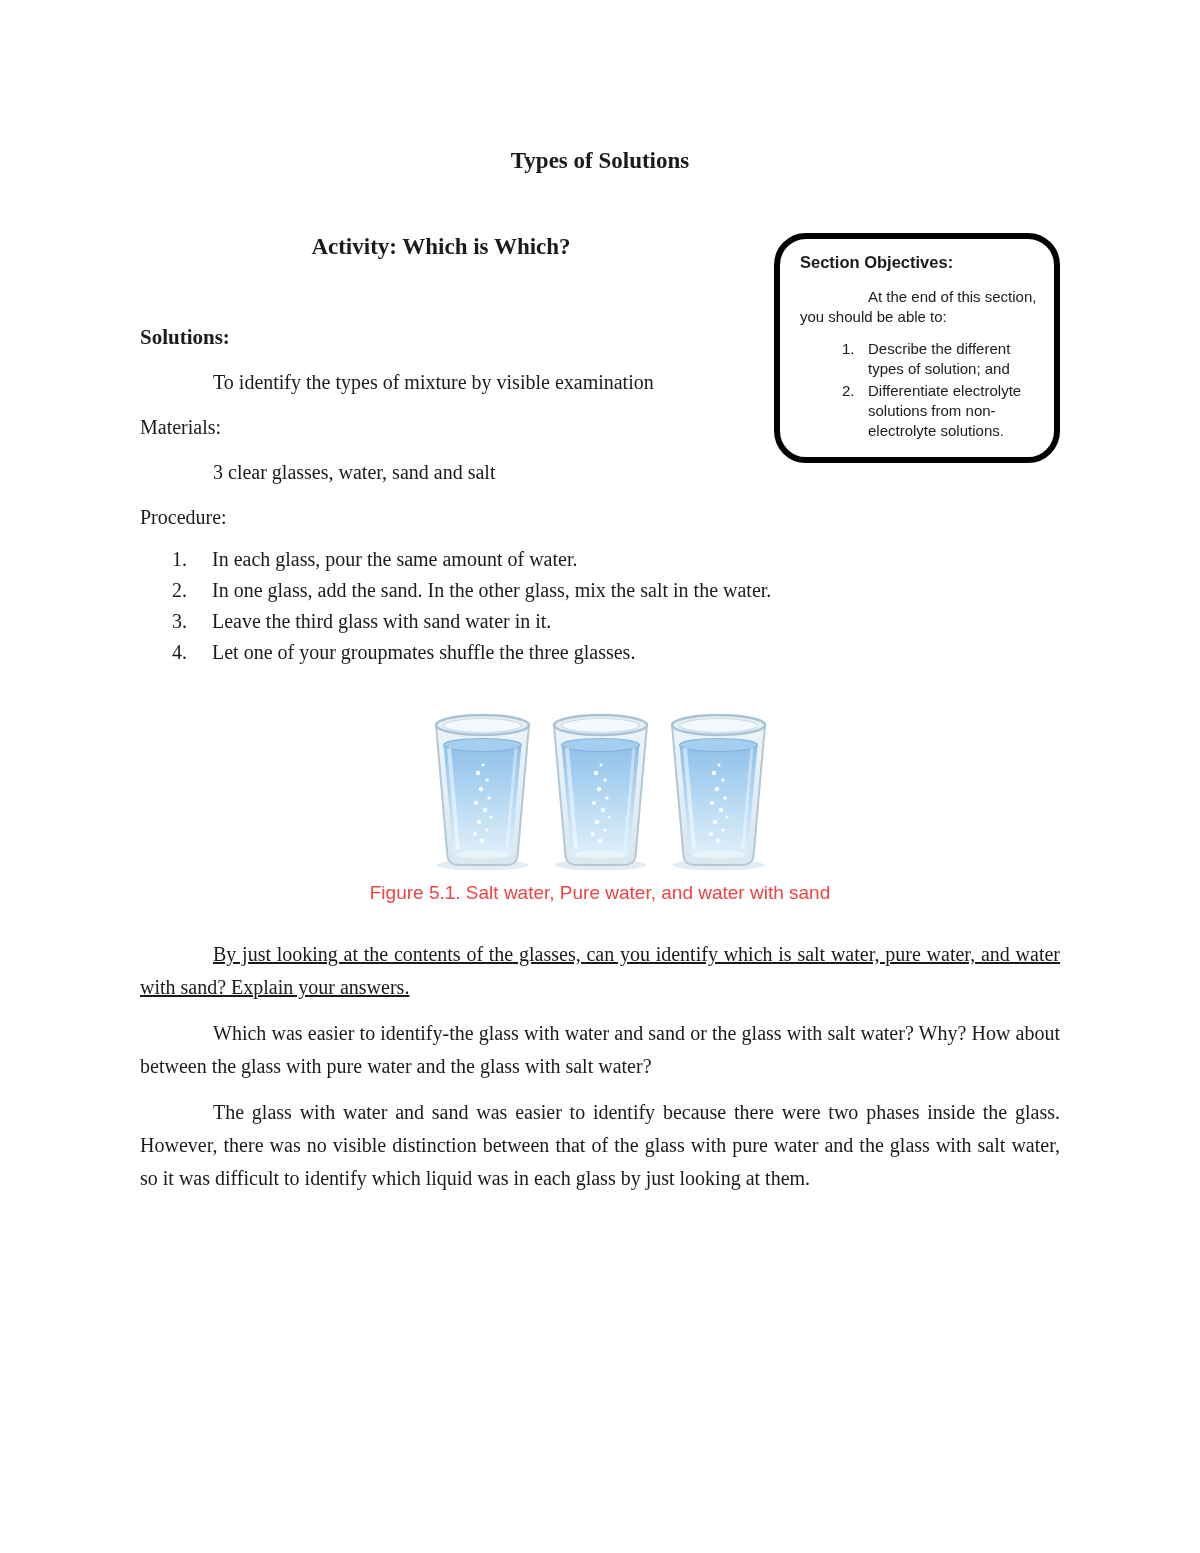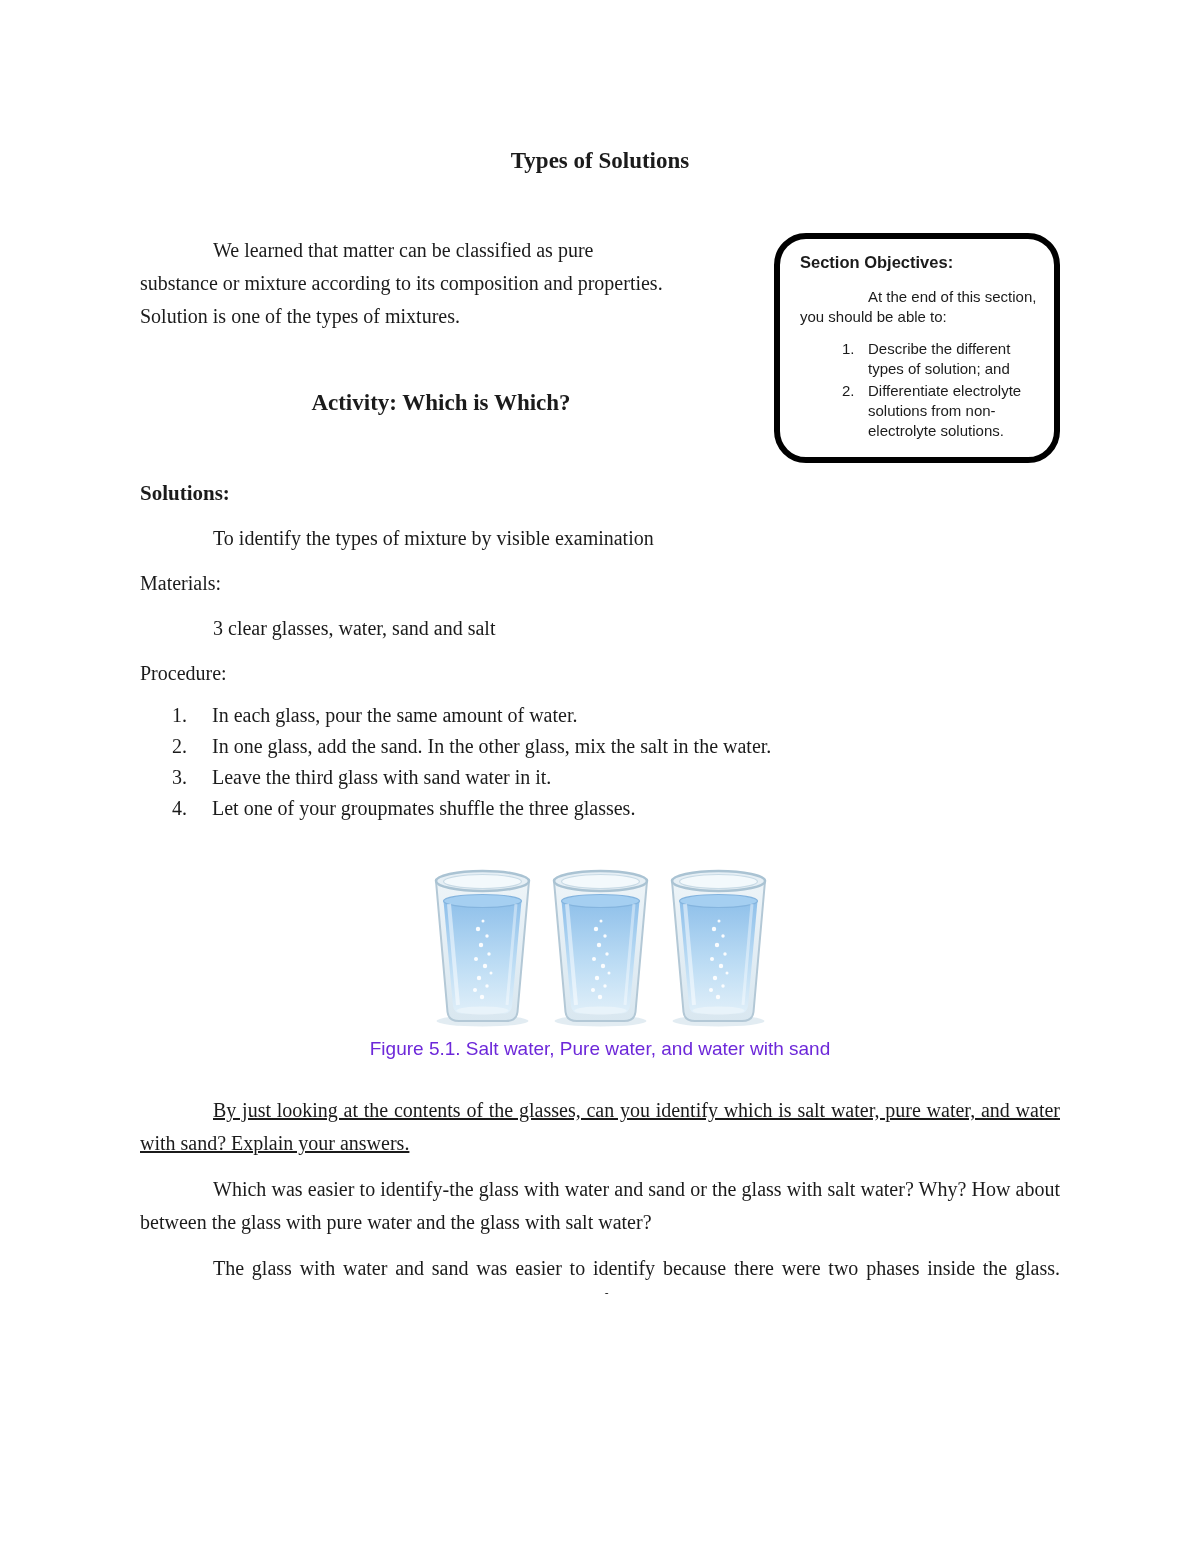--- a/index.html
+++ b/index.html
@@ -101,21 +101,21 @@
     justify-content: center;
     align-items: flex-end;
     gap: 15px;
   }
   .glass-row svg { width: 103px; height: 160px; display: block; }
   .figure-caption {
     margin: 8px 0 0 0;
     font-family: "Liberation Sans", sans-serif;
     font-size: 19px;
     line-height: 26px;
-    color: #6d28d9;
+    color: #ef4444;
     text-align: center;
   }
 
   .discussion {
     margin: 13px 0 0 0;
     font-size: 20px;
     line-height: 33px;
     text-indent: 73px;
     text-align: justify;
   }
@@ -189,21 +189,20 @@
 
     <aside class="objectives-box">
       <p class="box-title">Section Objectives:</p>
       <p class="box-intro">At the end of this section, you should be able to:</p>
       <ol class="box-list">
         <li>Describe the different types of solution; and</li>
         <li>Differentiate electrolyte solutions from non-electrolyte solutions.</li>
       </ol>
     </aside>
 
-    <p class="intro-paragraph">We learned that matter can be classified as pure substance or mixture according to its composition and properties. Solution is one of the types of mixtures.</p>
 
     <h2 class="activity-heading">Activity: Which is Which?</h2>
 
     <p class="label-bold">Solutions:</p>
     <p class="indent-line">To identify the types of mixture by visible examination</p>
 
     <p class="label-line">Materials:</p>
     <p class="indent-line">3 clear glasses, water, sand and salt</p>
 
     <p class="label-line">Procedure:</p>

